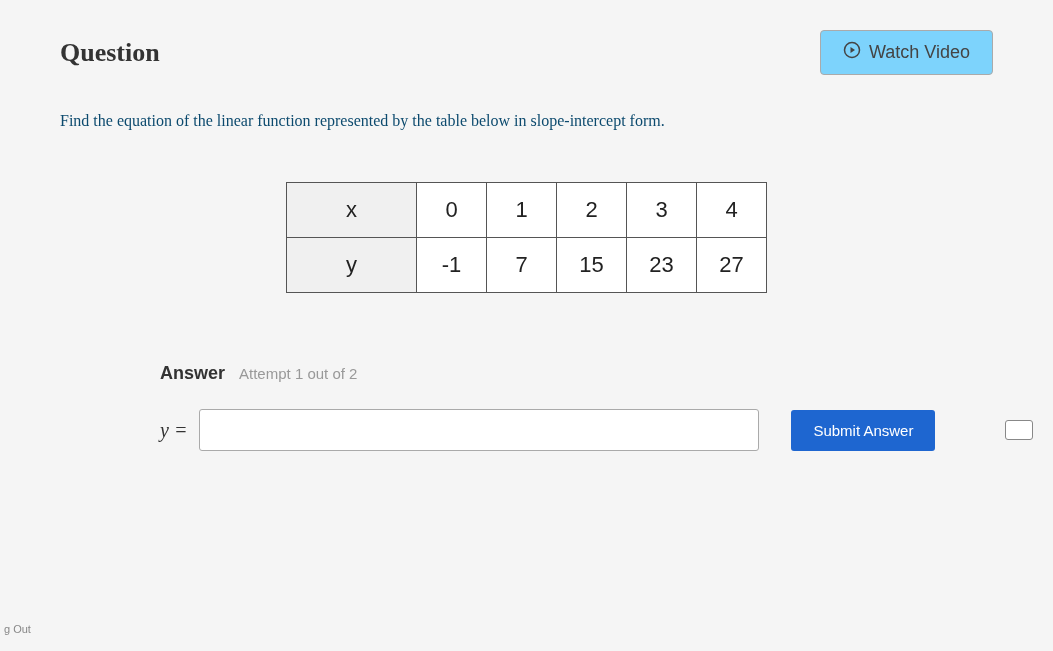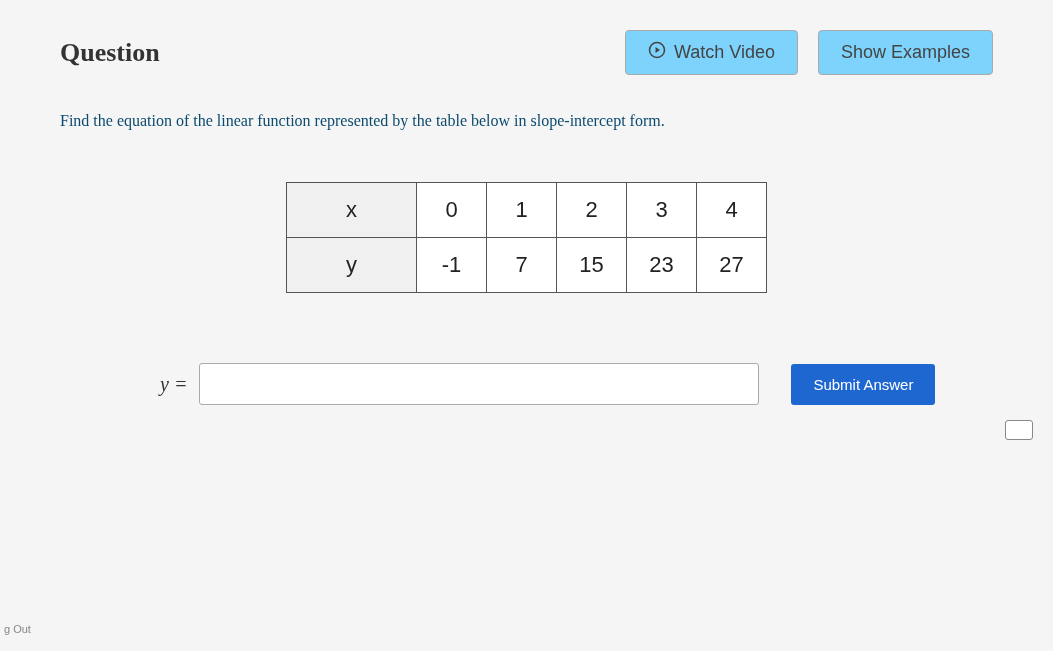--- a/index.html
+++ b/index.html
@@ -167,23 +167,20 @@
     <div class="question-title">Question</div>
     <div class="header-buttons">
       <button class="outline-btn">
         <span>
           <svg class="play-icon-svg" viewBox="0 0 24 24" fill="none" stroke="#444" stroke-width="2">
             <circle cx="12" cy="12" r="10"></circle>
             <path d="M10 8l6 4-6 4V8z" fill="#444" stroke="none"></path>
           </svg>
         </span>
         <span>Watch Video</span>
-      </button>
-      <button class="outline-btn">
-        <span>Show Examples</span>
       </button>
     </div>
   </div>
 
   <div class="prompt-text">Find the equation of the linear function represented by the table below in slope-intercept form.</div>
 
   <div class="table-wrap">
     <table class="data-table">
       <tbody>
           <tr>
@@ -200,20 +197,24 @@
         <td class="val-cell">7</td>
         <td class="val-cell">15</td>
         <td class="val-cell">23</td>
         <td class="val-cell">27</td>
       </tr>
     </tbody>
       </table>
   </div>
 
   <div class="answer-section">
+    <div class="answer-label-row">
+      <span class="answer-word">Answer</span>
+      <span class="attempt-text">Attempt 1 out of 2</span>
+    </div>
     <div class="input-row">
       <span class="y-equals">y =</span>
       <input type="text" class="answer-input" value="" style="">
       <button class="submit-btn">Submit Answer</button>
     </div>
   </div>
 
   <div class="keyboard-icon"></div>
   <div class="corner-label">g Out</div>
 </div>

